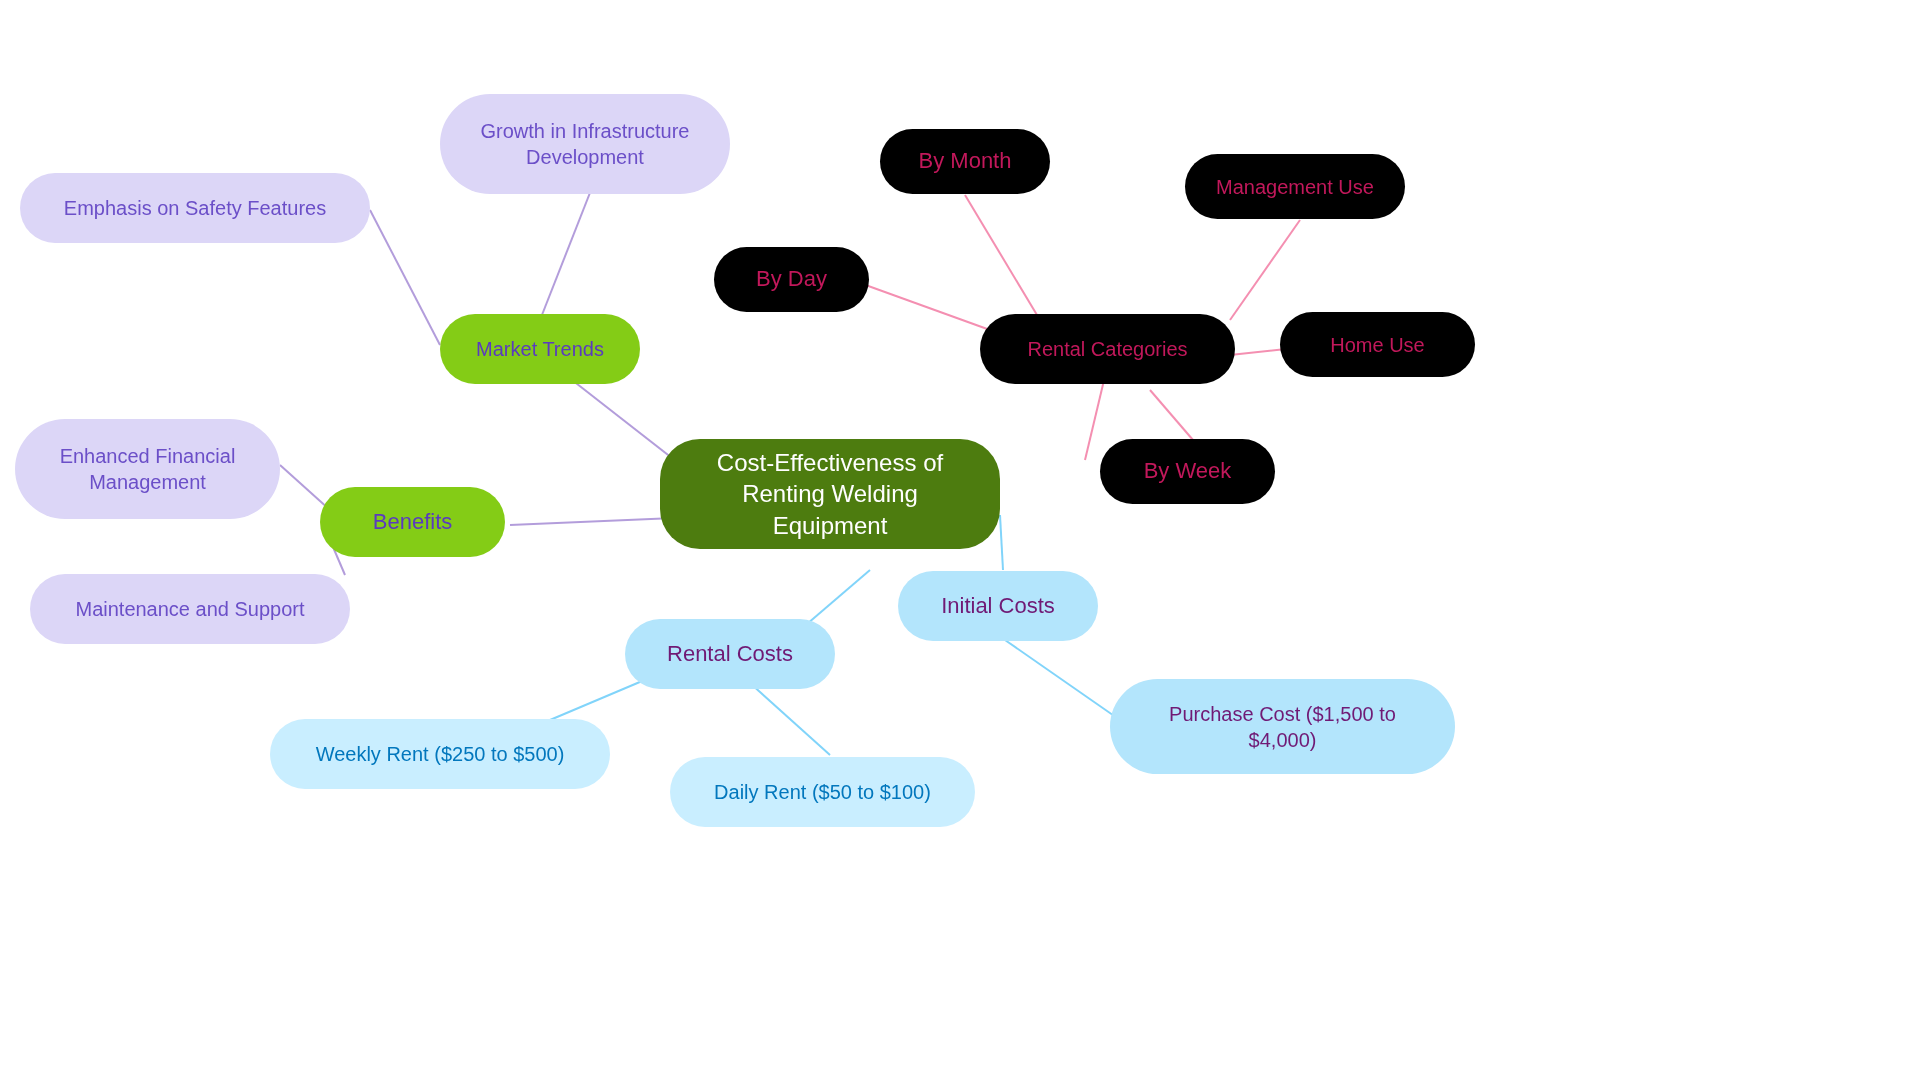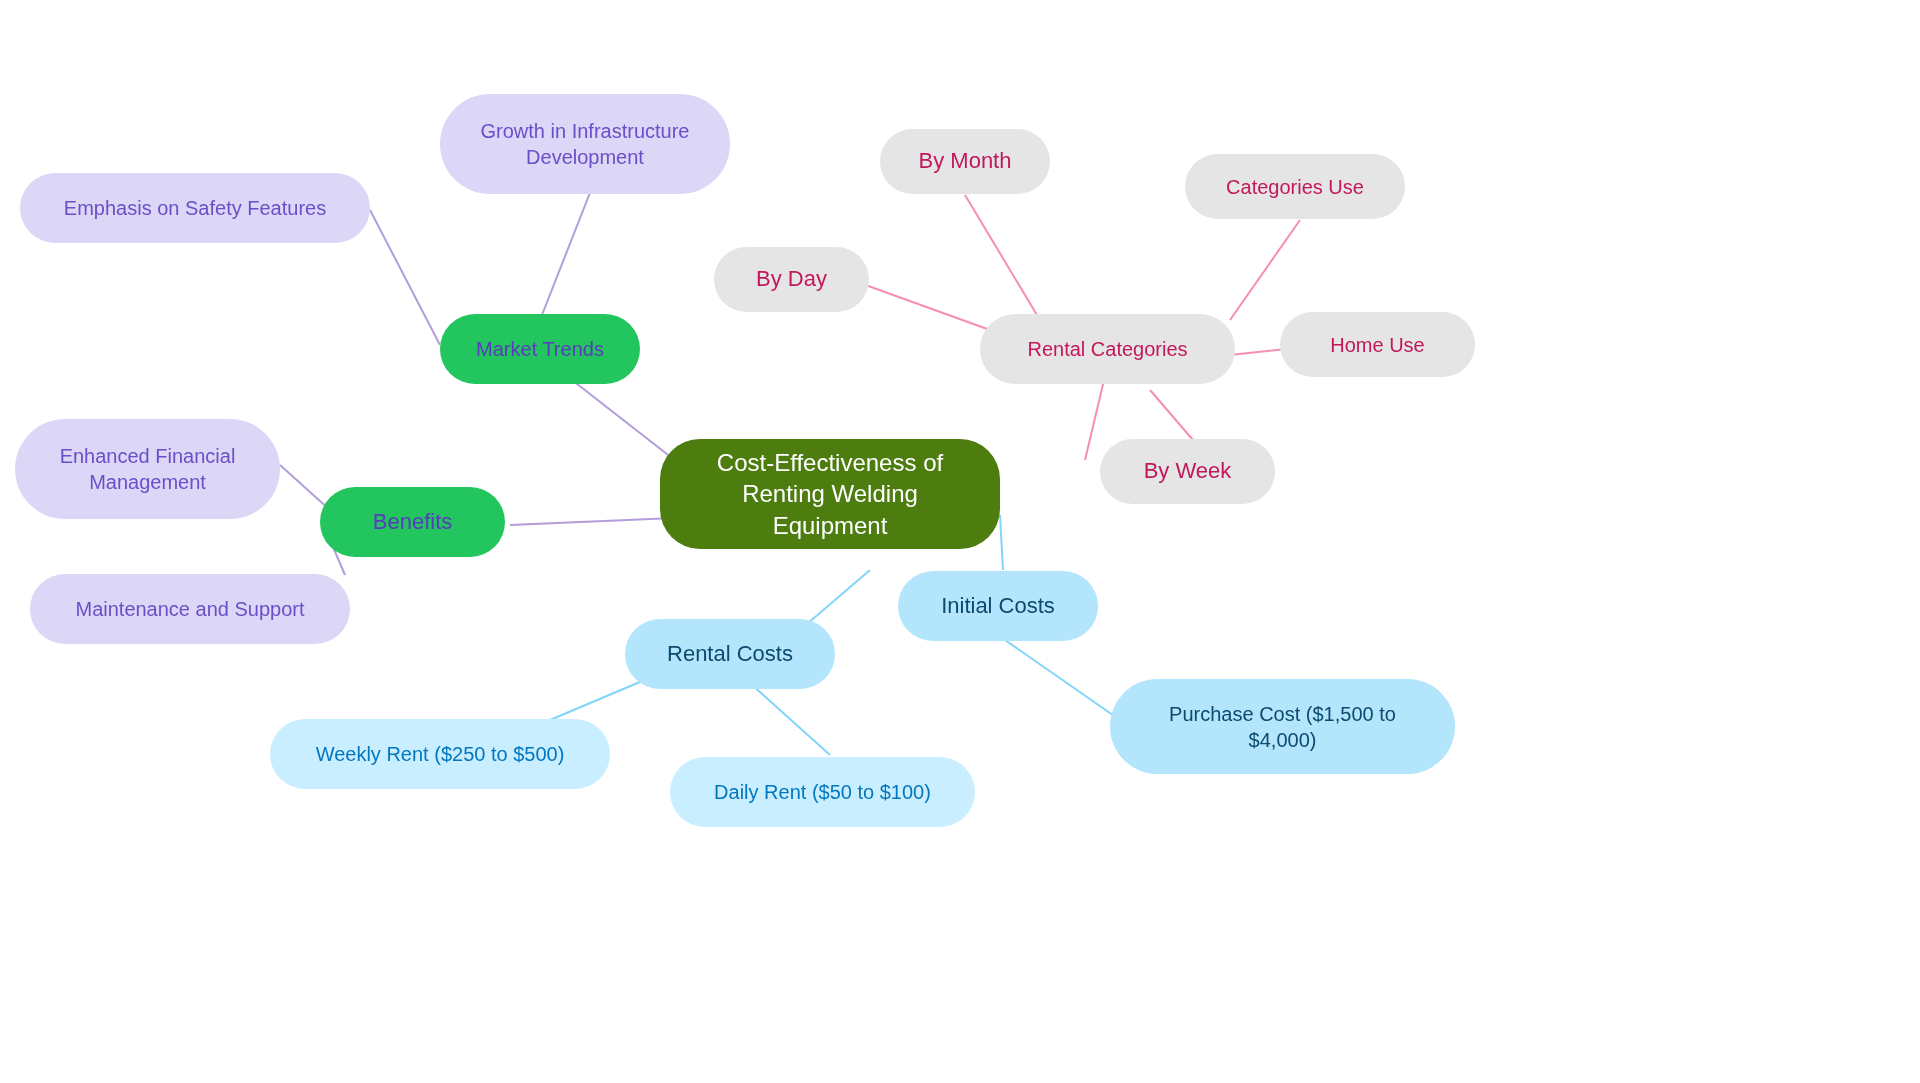--- a/index.html
+++ b/index.html
@@ -35,37 +35,37 @@
     .node-center {
       background: #4d7c0f;
       color: #ffffff;
       font-size: 24px;
       font-weight: 500;
       border-radius: 40px;
       width: 340px;
       height: 110px;
     }
     .node-purple-dark {
-      background: #22c55e;
+      background: #84cc16;
       color: #5a3bbf;
       border: none;
     }
     .node-purple-light {
       background: #dcd6f7;
       color: #6b4fc8;
       border: none;
     }
     .node-pink {
-      background: #e5e5e5;
+      background: #000000;
       color: #c2185b;
       border: none;
     }
     .node-blue {
       background: #b3e5fc;
-      color: #0c4a6e;
+      color: #701a75;
       border: none;
     }
     .node-blue-light {
       background: #c9eeff;
       color: #0277bd;
       border: none;
     }
   </style>
 </head>
 <body>
@@ -123,21 +123,21 @@
 Management</div>
 
 <div class="node node-purple-light" style="left:30px; top:555px; width:320px; height:70px; font-size:20px;">Maintenance and Support</div>
 
 <div class="node node-pink" style="left:980px; top:295px; width:255px; height:70px; font-size:20px;">Rental Categories</div>
 
 <div class="node node-pink" style="left:880px; top:110px; width:170px; height:65px; font-size:22px;">By Month</div>
 
 <div class="node node-pink" style="left:714px; top:228px; width:155px; height:65px; font-size:22px;">By Day</div>
 
-<div class="node node-pink" style="left:1185px; top:135px; width:220px; height:65px; font-size:20px;">Categories Use</div>
+<div class="node node-pink" style="left:1185px; top:135px; width:220px; height:65px; font-size:20px;">Management Use</div>
 
 <div class="node node-pink" style="left:1280px; top:293px; width:195px; height:65px; font-size:20px;">Home Use</div>
 
 <div class="node node-pink" style="left:1100px; top:420px; width:175px; height:65px; font-size:22px;">By Week</div>
 
 <div class="node node-blue" style="left:625px; top:600px; width:210px; height:70px; font-size:22px;">Rental Costs</div>
 
 <div class="node node-blue-light" style="left:270px; top:700px; width:340px; height:70px; font-size:20px;">Weekly Rent ($250 to $500)</div>
 
 <div class="node node-blue-light" style="left:670px; top:738px; width:305px; height:70px; font-size:20px;">Daily Rent ($50 to $100)</div>

